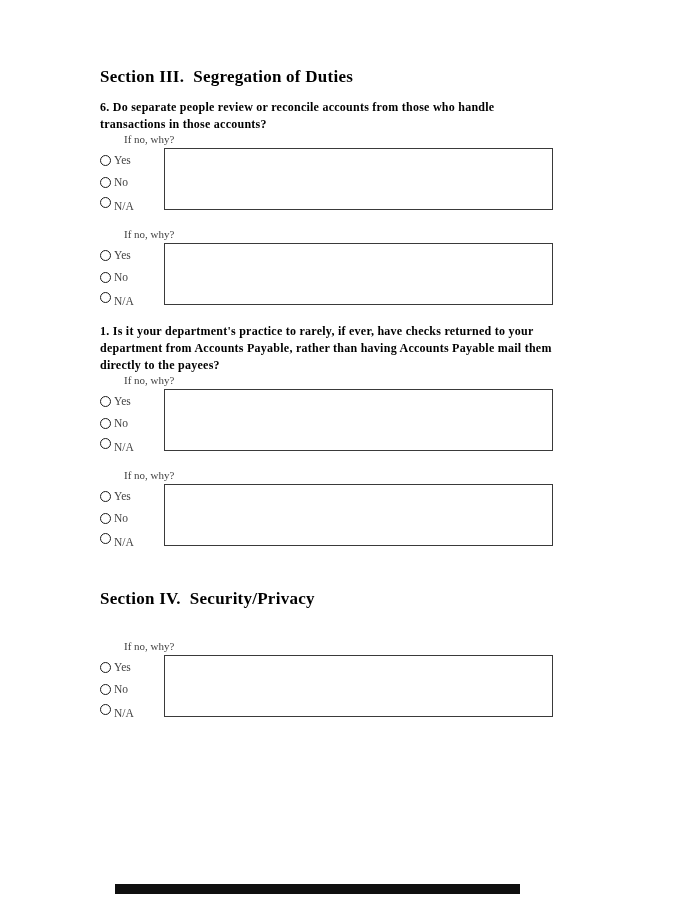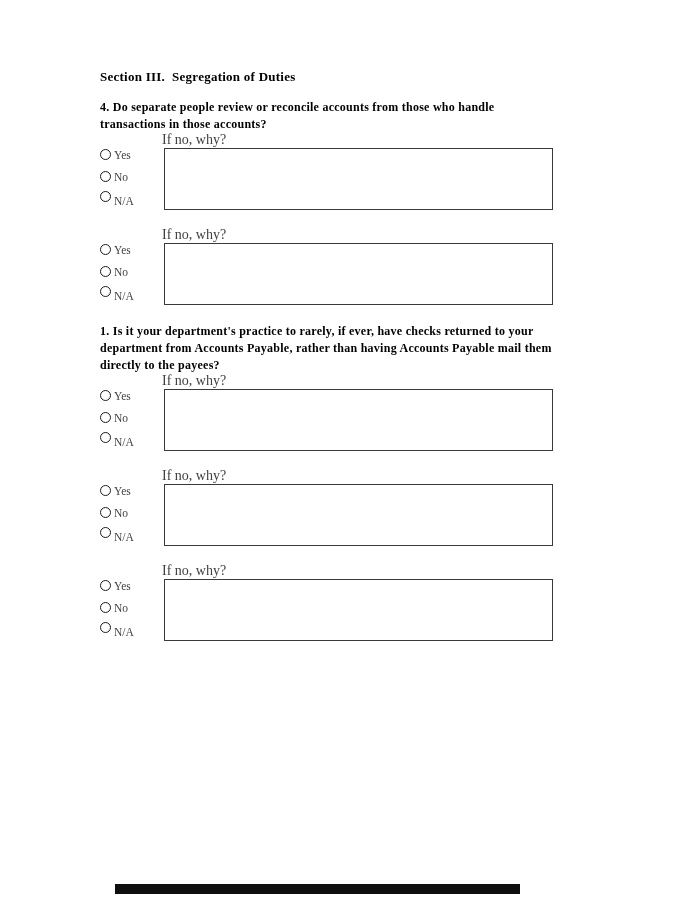--- a/index.html
+++ b/index.html
@@ -7,35 +7,35 @@
     --box-border:#3a3a3a; --bar:#0f0f0f;
   }
   html,body{margin:0;padding:0;background:#e9e9e9;}
   .page{
     position:relative; width:695px; height:900px; margin:0 auto;
     background:var(--bg,#fff); overflow:hidden;
     font-family:"Liberation Serif","DejaVu Serif",serif; color:var(--text,#000);
   }
   .content{padding:70px 40px 0 100px;}
   .section-title{
-    font-weight:bold; font-size:13px; line-height:14px; letter-spacing:0.25px;
+    font-weight:bold; font-size:17px; line-height:14px; letter-spacing:0.25px;
     margin:0 0 15px 0; white-space:pre-wrap;
   }
   .form-section + .form-section .section-title{margin:28px 0 34px 0;}
   .q-block{padding-bottom:18px;}
   .q-text{
     margin:0; font-weight:bold; font-size:12px; line-height:17px;
     letter-spacing:0.25px; white-space:pre-wrap; max-width:555px;
   }
   .ifno{
-    margin-left:62px; font-size:14px; line-height:13px; color:var(--muted,#3f3f3f);
+    margin-left:24px; font-size:11px; line-height:13px; color:var(--muted,#3f3f3f);
   }
   .answer-row{display:flex; margin-top:2px; height:62px; align-items:flex-start;}
   .radio-col{width:64px; flex:0 0 64px; padding-top:1px;}
-  .radio-row{display:flex; height:22px;}
+  .radio-row{display:flex; align-items:center; height:22px;}
   .radio-circle{
     width:9px; height:9px; border:1.3px solid #1c1c1c; border-radius:50%;
     background:#fff; flex:0 0 auto;
   }
   .radio-label{margin-left:3px; font-size:11.5px; color:var(--muted,#3f3f3f); line-height:12px;}
   .radio-row:last-child .radio-circle{transform:translateY(-2px);}
   .radio-row:last-child .radio-label{transform:translateY(2px);}
   .comment-box{
     width:389px; height:62px; box-sizing:border-box;
     border:1px solid var(--box-border,#3a3a3a); background:#fff;
@@ -49,21 +49,21 @@
 </style>
 </head>
 <body>
 
 <div class="page">
   <div class="content">
   <div class="form-section">
     <h2 class="section-title">Section III.  Segregation of Duties</h2>
     <div>
   <div class="q-block">
-    <p class="q-text">4. Do separate people review or reconcile accounts from those who handle
+    <p class="q-text">6. Do separate people review or reconcile accounts from those who handle
 transactions in those accounts?</p>
     <div class="ifno">If no, why?</div>
     <div class="answer-row">
       <div class="radio-col">
                 <div class="radio-row">
                   <span class="radio-circle"></span>
                   <span class="radio-label">Yes</span>
                 </div>
                 <div class="radio-row">
                   <span class="radio-circle"></span>
@@ -140,20 +140,21 @@
                   <span class="radio-label">N/A</span>
                 </div>
               </div>
       <textarea class="comment-box" style=""></textarea>
     </div>
   </div>
 </div>
   </div>
 
   <div class="form-section">
+    <h2 class="section-title">Section IV.  Security/Privacy</h2>
     <div>
   <div class="q-block">
     <div class="ifno">If no, why?</div>
     <div class="answer-row">
       <div class="radio-col">
                 <div class="radio-row">
                   <span class="radio-circle"></span>
                   <span class="radio-label">Yes</span>
                 </div>
                 <div class="radio-row">

